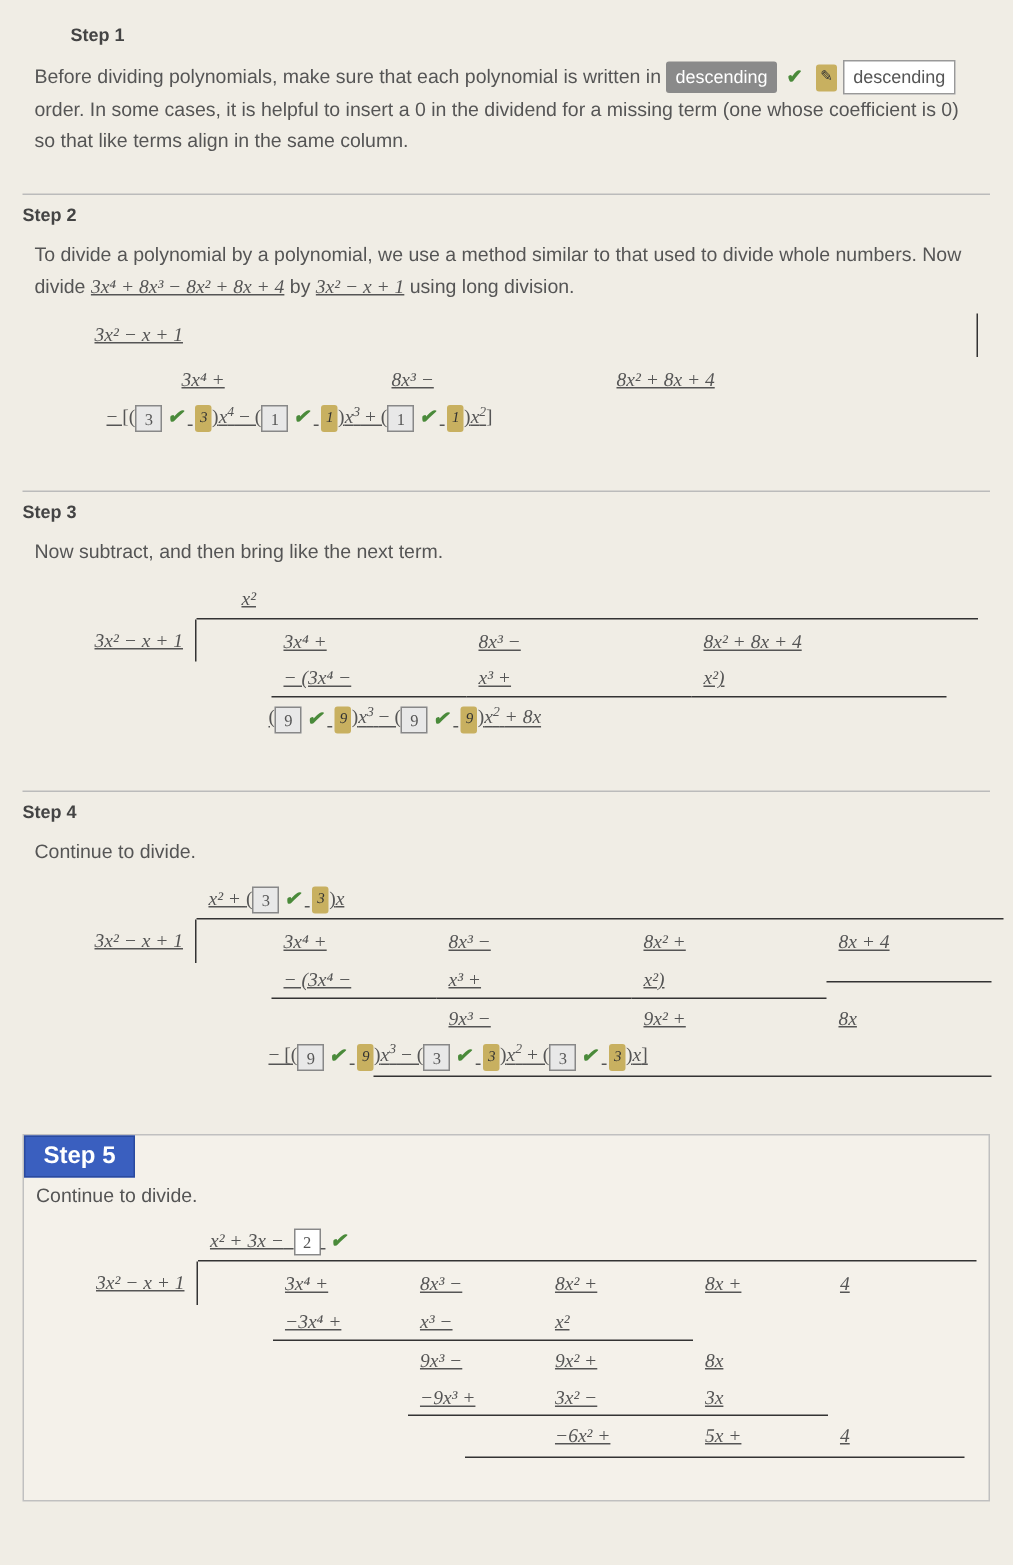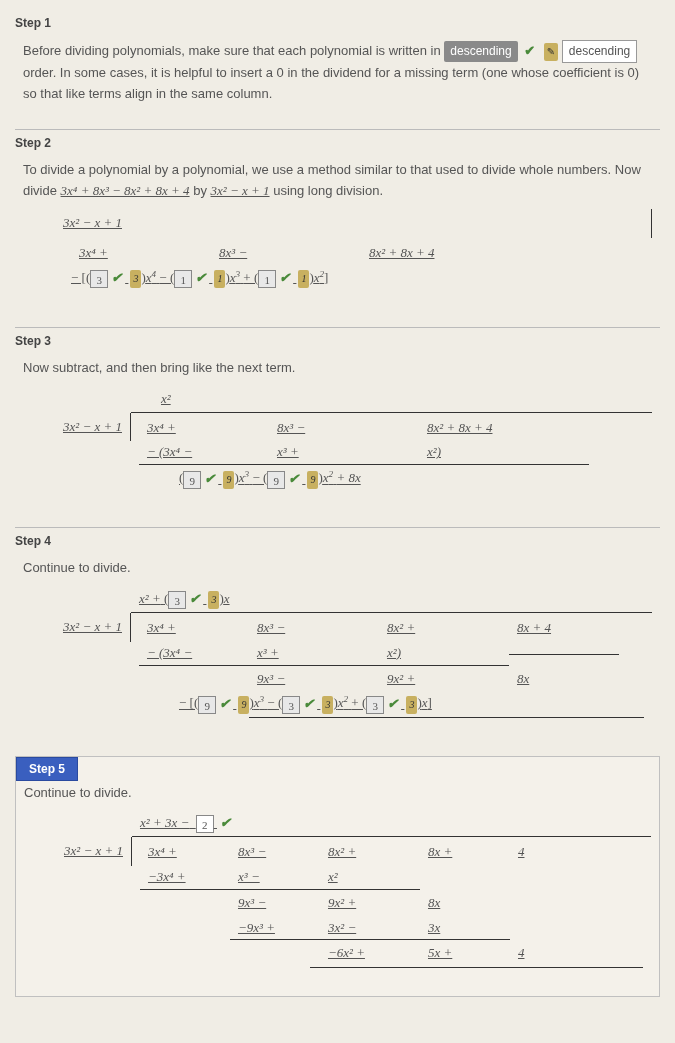--- a/index.html
+++ b/index.html
@@ -13,21 +13,21 @@
     width: 675px;
   }
   .step-header {
     font-weight: bold;
     font-size: 12px;
     color: #444;
     padding: 6px 0 8px 0;
     border-top: 1px solid #bbb;
     margin-top: 10px;
   }
-  .step-header.first { border-top: none; margin-top: 0; }
+  .step-header.first { border-top: none; margin-top: 0; margin-left: 32px; }
   .step-body {
     padding: 2px 8px 14px 8px;
     color: #555;
     line-height: 1.6;
   }
   .dropdown-chip {
     display: inline-block;
     background: #8a8a8a;
     color: #fff;
     padding: 1px 6px;
@@ -109,33 +109,34 @@
   .row { white-space: nowrap; margin: 2px 0; }
   .indent1 { padding-left: 40px; }
   .indent2 { padding-left: 80px; }
   .indent3 { padding-left: 120px; }
   .active-tab {
     background: #3a5fbf;
     color: #fff;
     display: inline-block;
     padding: 4px 12px;
     font-weight: bold;
-    font-size: 12px;
+    font-size: 16px;
     border: 1px solid #2a4a9f;
   }
   .step5-block {
     border: 1px solid #c0c0c0;
     background: #f4f1ea;
     margin-top: 10px;
   }
   sup { font-size: 0.7em; }
   .col-grid {
     display: grid;
     gap: 2px 0;
     align-items:center;
+    margin-left:42px;
   }
   .cell { white-space: nowrap; padding: 1px 8px; text-align:left; }
   .bb { border-bottom: 1px solid #333; }
 </style>
 </head>
 <body>
 
 <div class="step-header first">Step 1</div>
 <div class="step-body">
   <span>Before dividing polynomials, make sure that each polynomial is written in</span>

